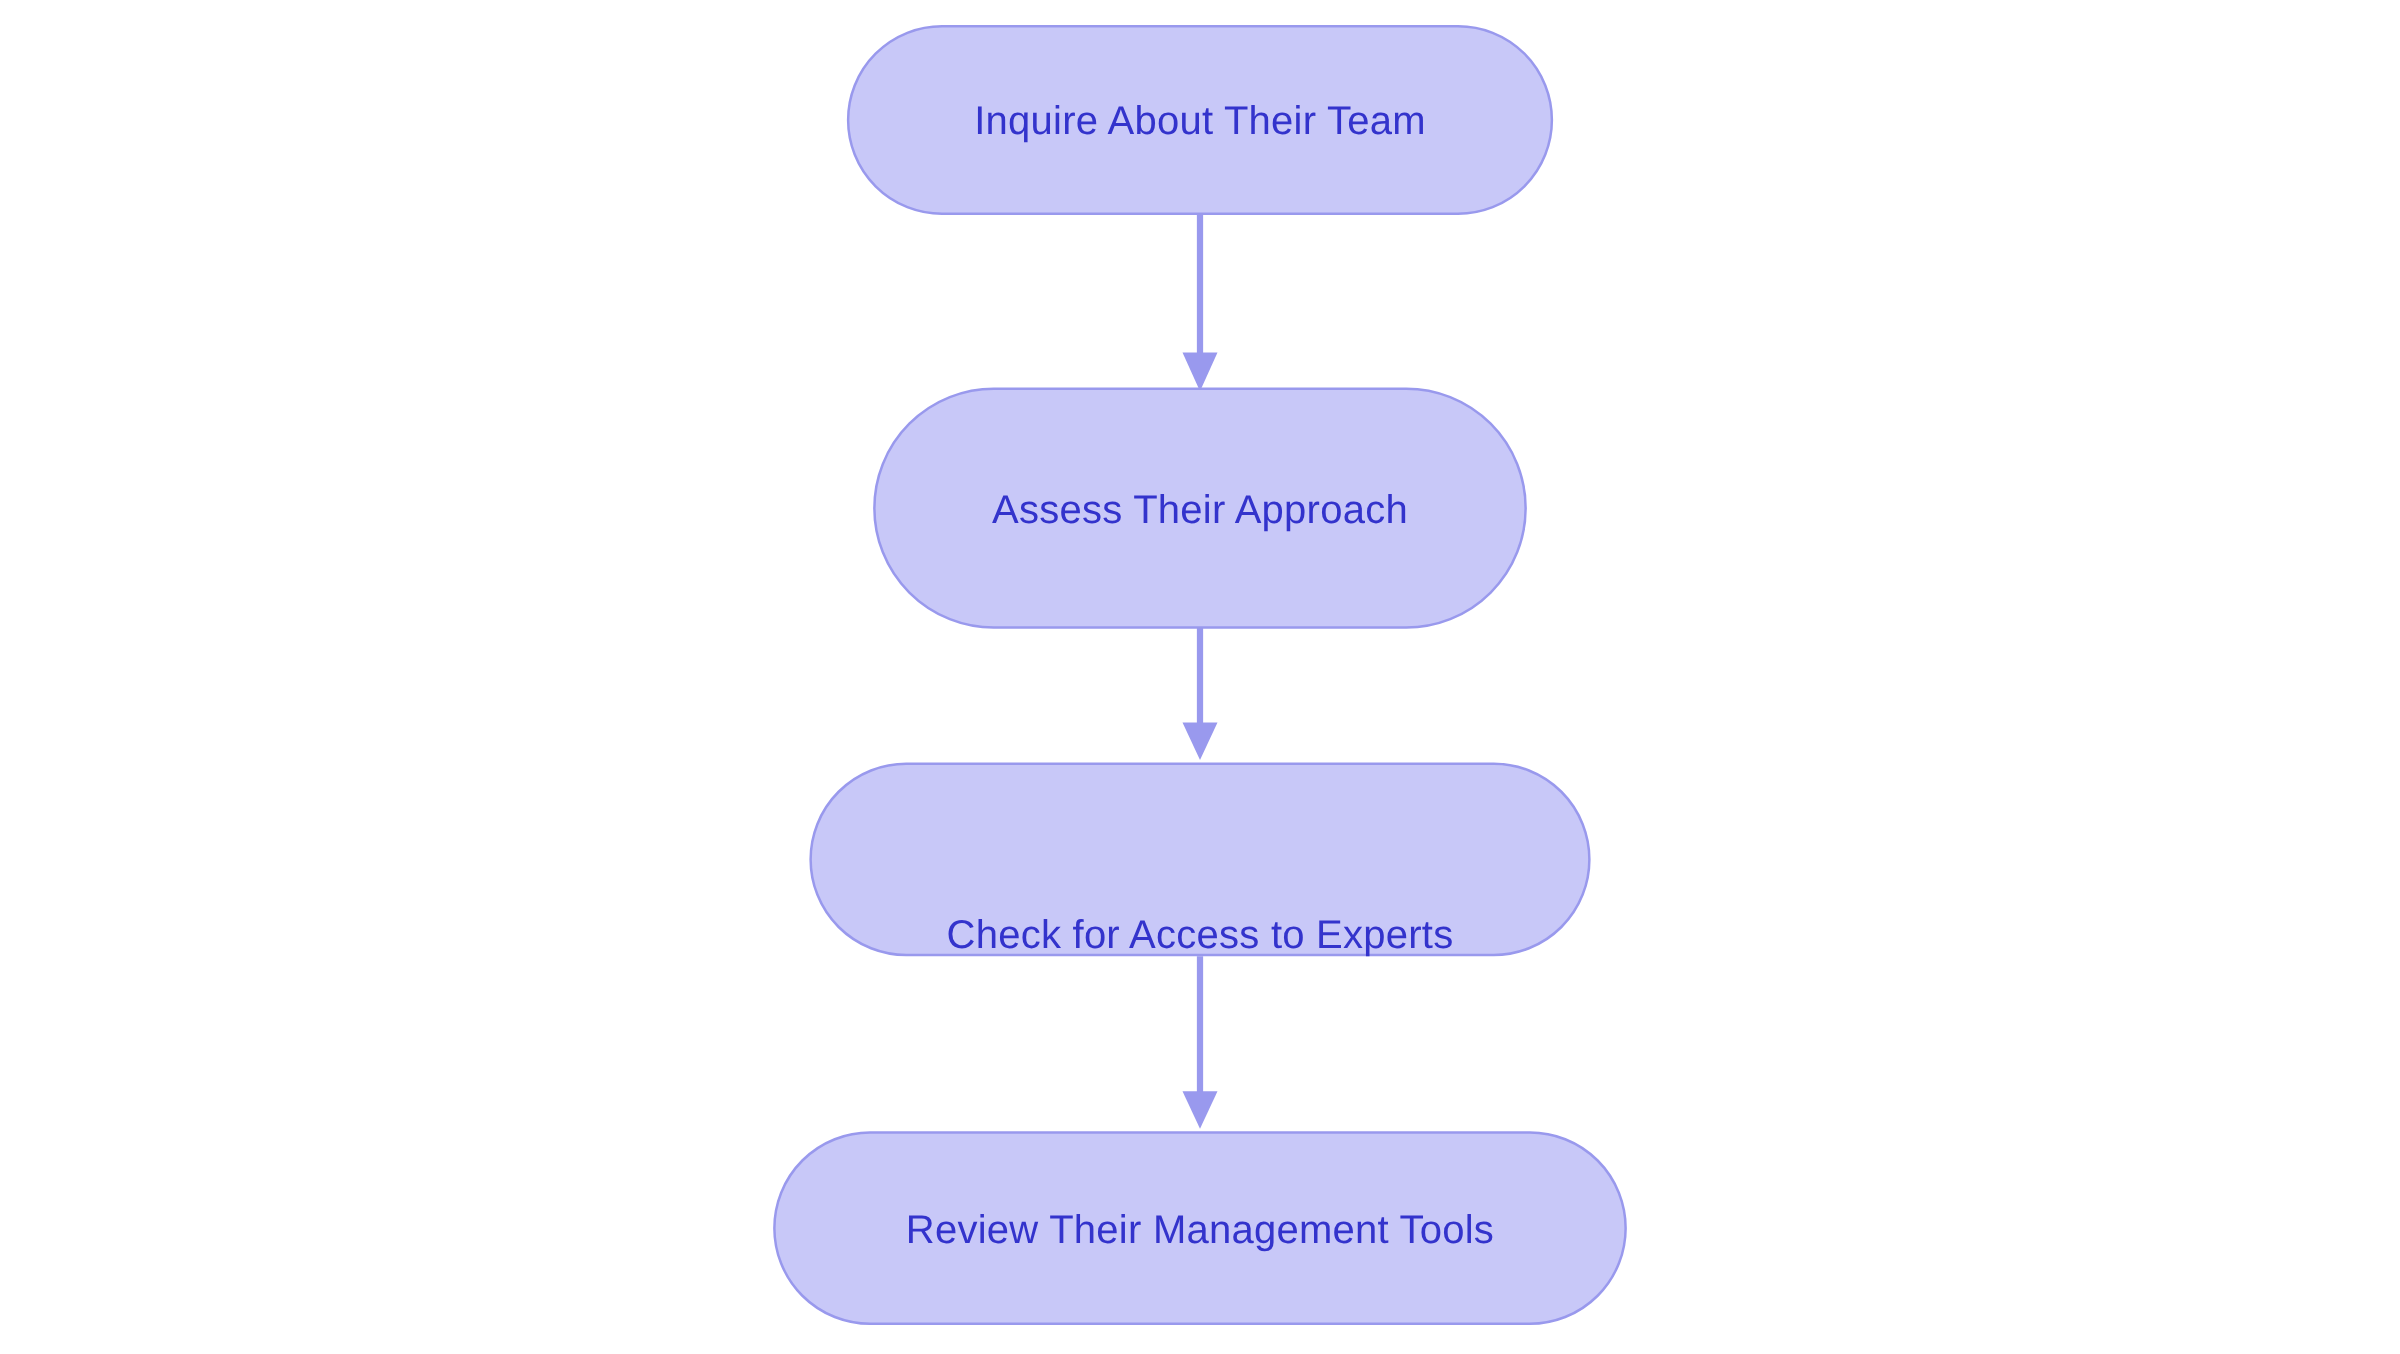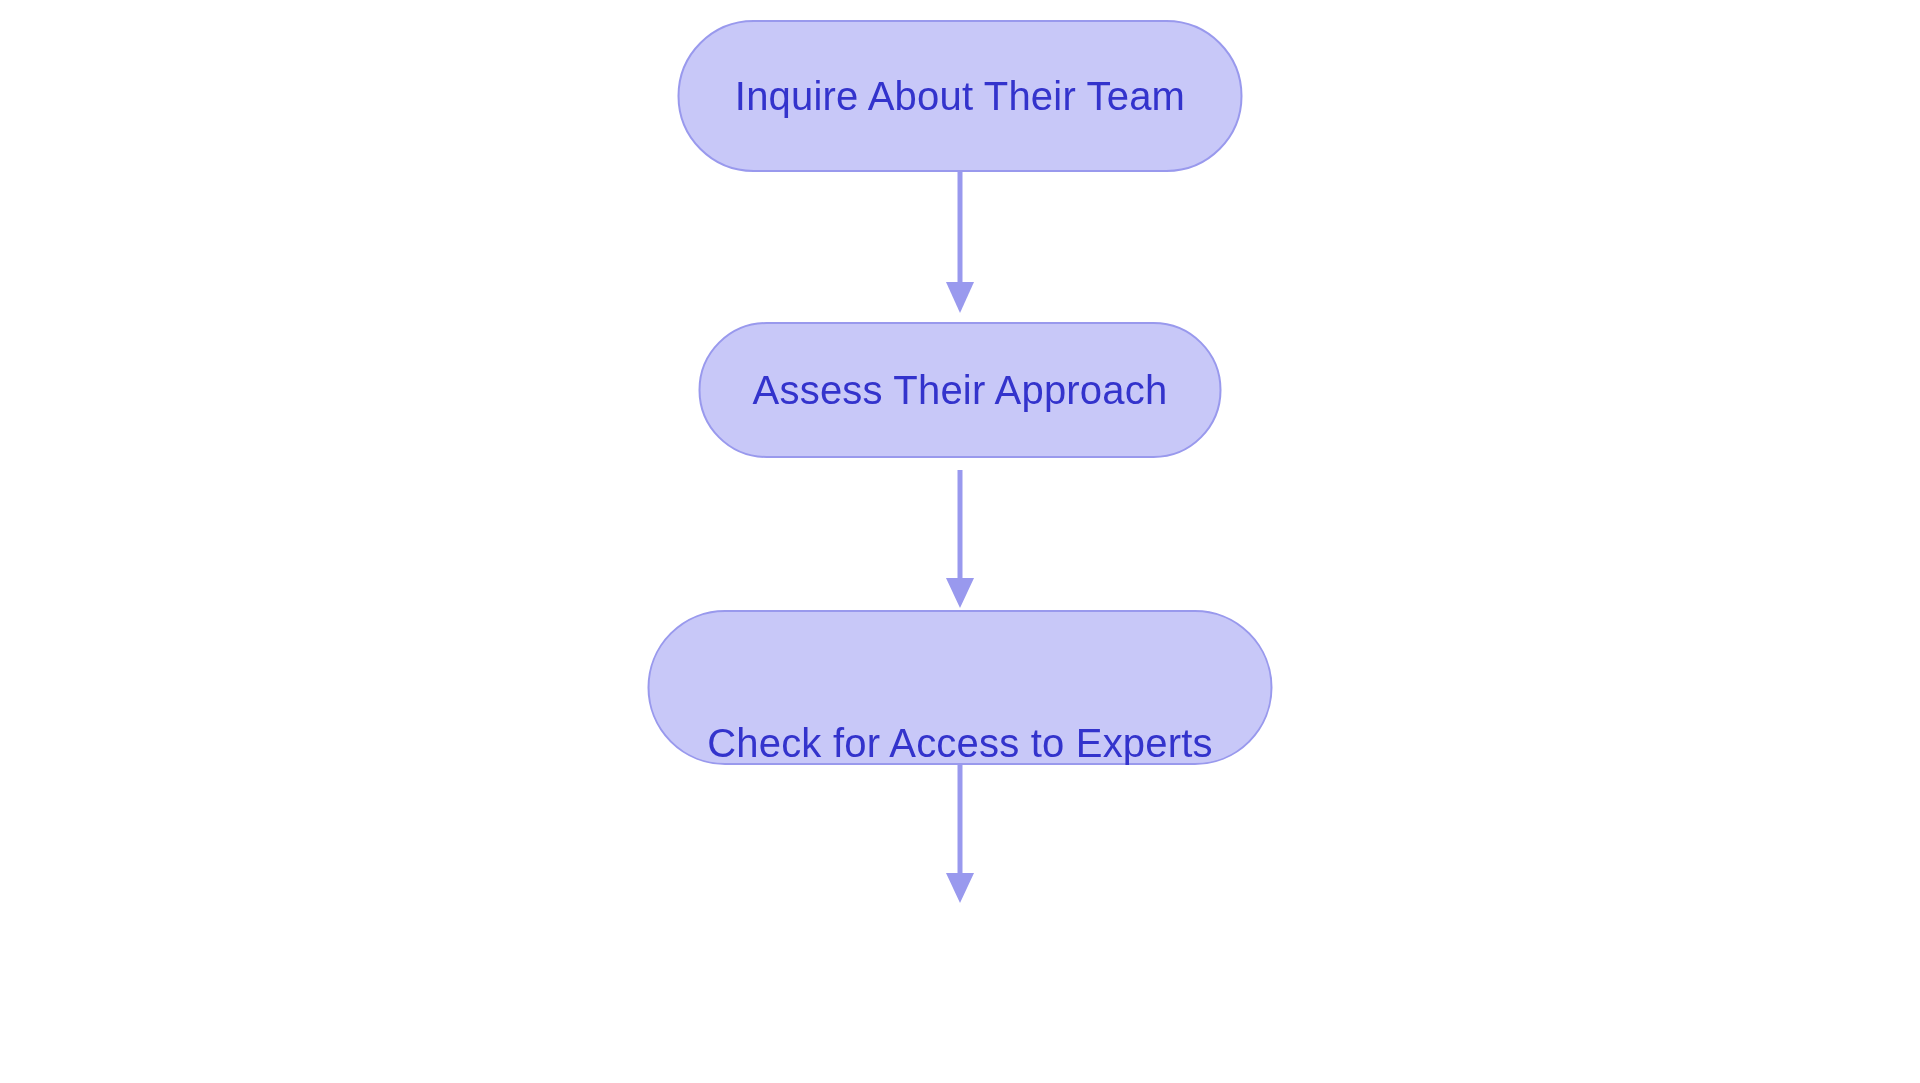--- a/index.html
+++ b/index.html
@@ -33,21 +33,21 @@
     left: 50%;
     transform: translateX(-50%);
     box-sizing: border-box;
     display: flex;
     align-items: center;
     justify-content: center;
     background: #c8c8f8;
     border: 2px solid #9999ed;
     border-radius: 9999px;
     color: #3333cc;
-    font-size: 40px;
+    font-size: 32px;
     font-weight: 400;
     letter-spacing: 0.2px;
     white-space: nowrap;
     line-height: 1;
     padding: 0 56px;
   }
   .node-label {
     display: block;
     color: #3333cc;
   }
@@ -97,23 +97,26 @@
       <svg viewBox="0 0 40 140" preserveAspectRatio="none" aria-hidden="true">
         <line class="conn-line" x1="20" y1="0" x2="20" y2="110"></line>
         <polygon class="conn-head" points="6,108 34,108 20,138"></polygon>
       </svg>
     </div>
 
     <div class="node" style="top:20px; width:565px; height:152px;">
       <span class="node-label">Inquire About Their Team</span>
     </div>
 
-    <div class="node" style="top:322px; width:523px; height:136px;">
+    <div class="node" style="top:310px; width:523px; height:193px;">
       <span class="node-label">Assess Their Approach</span>
     </div>
 
     <div class="node" style="top:610px; width:625px; height:155px;align-items:flex-end;">
       <span class="node-label">Check for Access to Experts</span>
     </div>
 
+    <div class="node" style="top:905px; width:683px; height:155px;">
+      <span class="node-label">Review Their Management Tools</span>
+    </div>
 
   </div>
 </div>
 
 </body></html>

